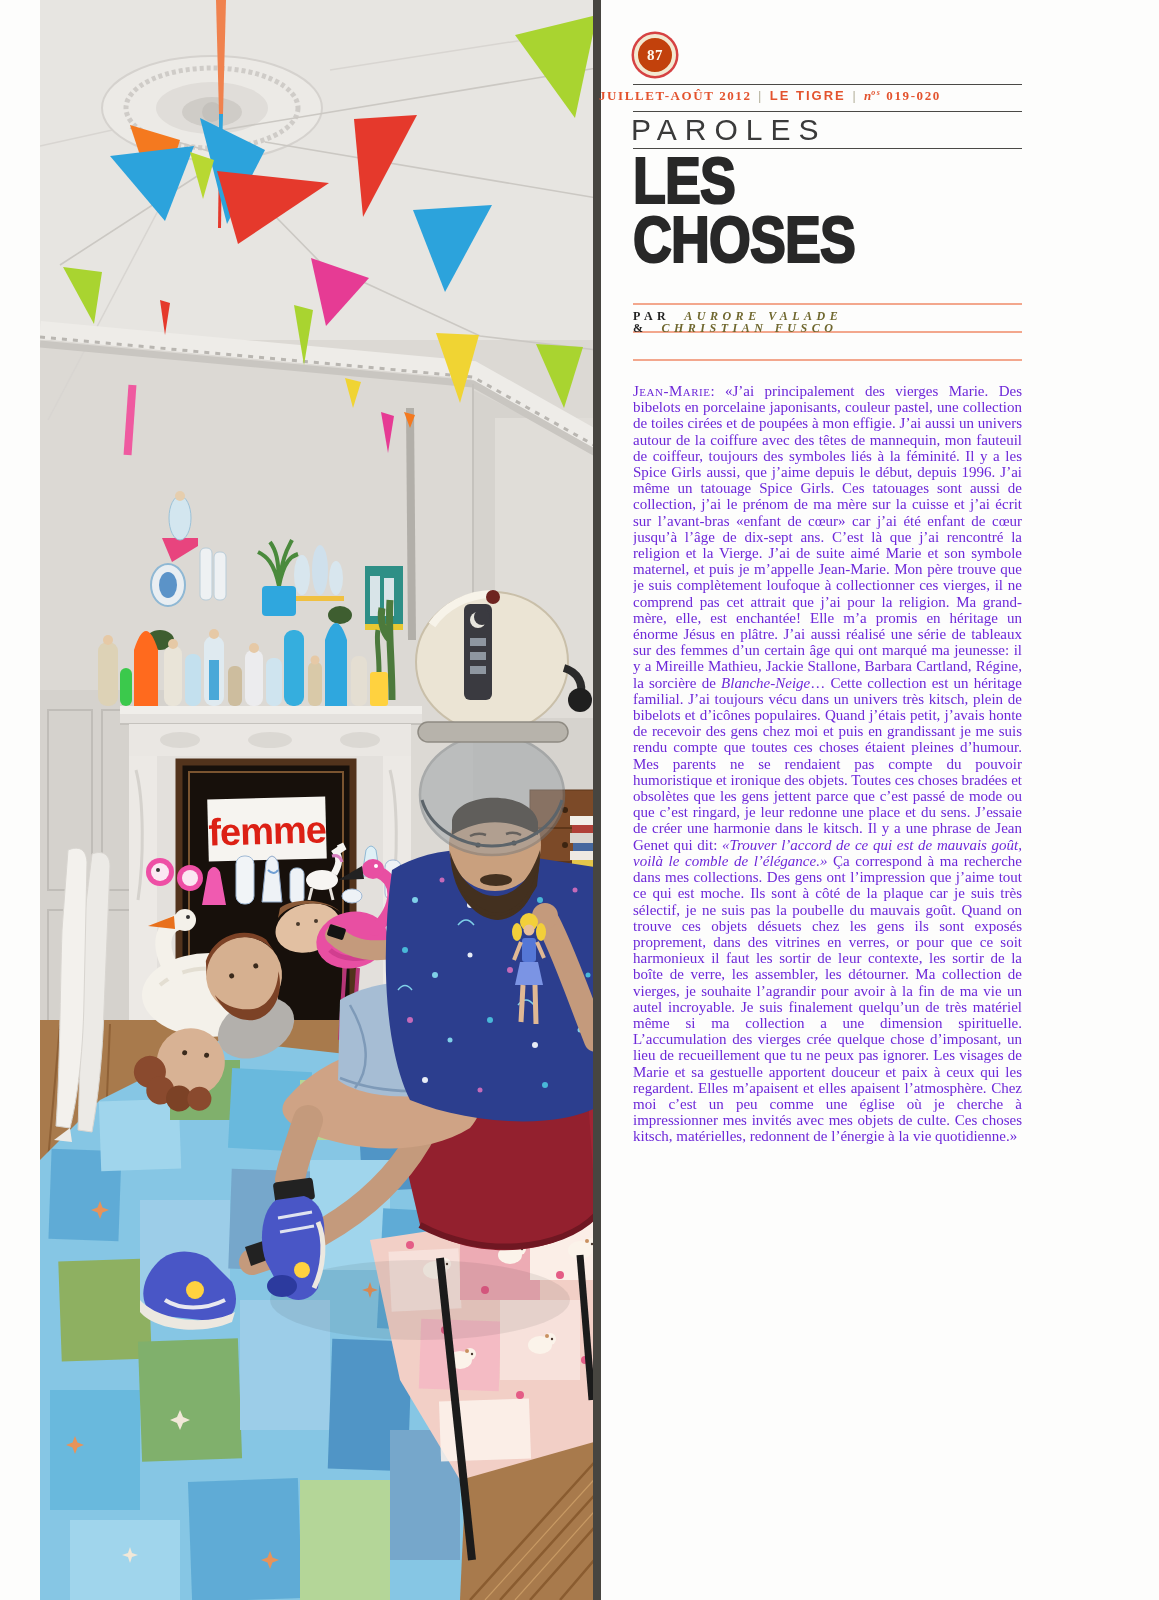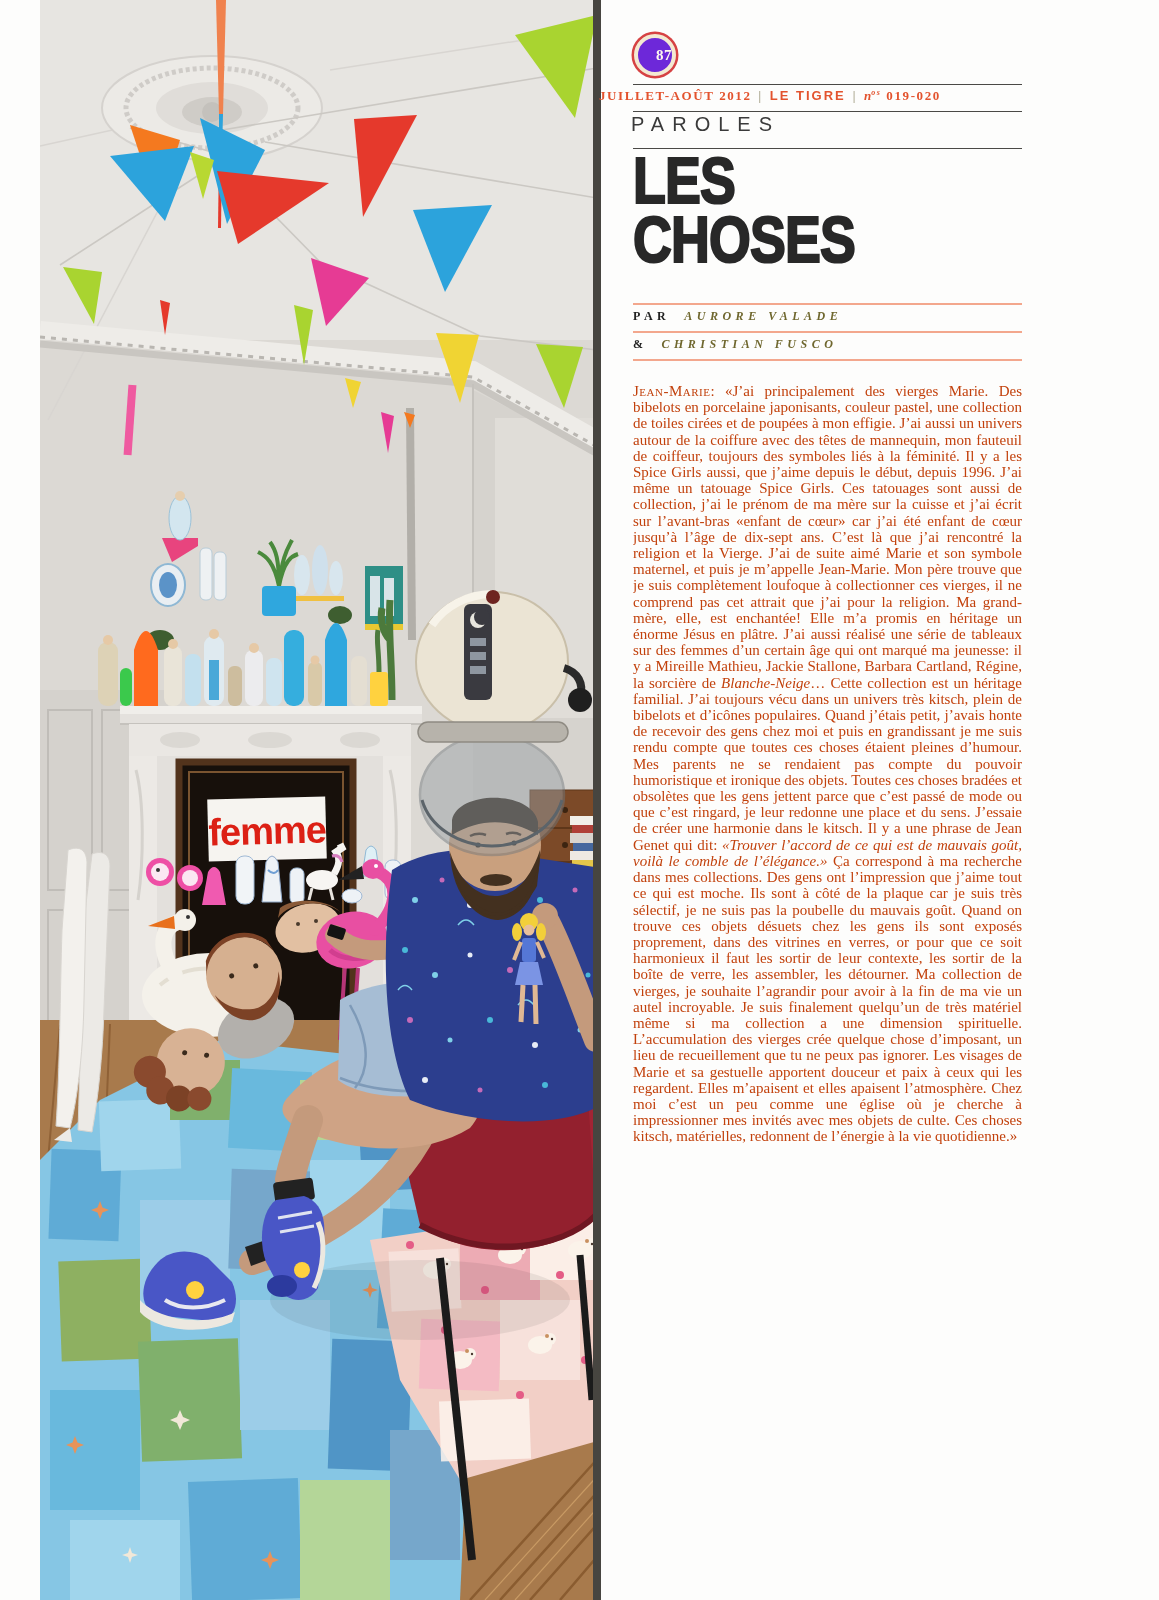--- a/index.html
+++ b/index.html
@@ -3,45 +3,45 @@
 <meta charset="utf-8">
 <style>
   html,body{margin:0;padding:0;background:#ffffff;}
   #page{position:relative;width:1159px;height:1600px;background:#fdfdfc;overflow:hidden;
         font-family:"Liberation Serif",serif;}
   
   #photo{position:absolute;left:40px;top:0;width:561px;height:1600px;}
   #photo svg{display:block;width:100%;height:100%;}
   
   .badge{position:absolute;left:634px;top:34px;width:34px;height:34px;border-radius:50%;
-         background:#6d28d9;border:4px solid #f3e9d2;box-shadow:0 0 0 2.5px #d64243;
-         display:flex;align-items:center;justify-content:flex-end;}
+         background:#c2410c;border:4px solid #f3e9d2;box-shadow:0 0 0 2.5px #d64243;
+         display:flex;align-items:center;justify-content:center;}
   .badge span{color:#fdf8ee;font:bold 15px "Liberation Serif",serif;letter-spacing:.5px;}
   .rule{position:absolute;left:633px;width:389px;border-top:1.6px solid #4a4946;}
   .srule{position:absolute;left:633px;width:389px;border-top:2px solid #f3a78d;}
   .meta{position:absolute;left:599px;top:88px;width:389px;color:#e3532e;
         font:bold 13px "Liberation Serif",serif;letter-spacing:1.6px;white-space:nowrap;}
   .meta .sep{color:#8b8564;font-weight:normal;padding:0 7px;}
   .meta .mag{font-family:"Liberation Sans",sans-serif;font-weight:bold;letter-spacing:2px;}
   .meta .nit{font-style:italic;letter-spacing:0;}
   .meta sup{font-size:8px;font-style:italic;}
   .paroles{position:absolute;left:631px;top:113px;color:#3a3a3a;
            font-family:"Liberation Sans",sans-serif;font-weight:300;
-           font-size:20px;letter-spacing:8px;}
+           font-size:30px;letter-spacing:8px;}
   .bigtitle{position:absolute;left:633px;top:152px;color:#282828;
             font-family:"Liberation Sans",sans-serif;font-weight:bold;
             font-size:64px;line-height:59px;letter-spacing:-1px;
             -webkit-text-stroke:2.2px #282828;
             transform:scaleX(.84);transform-origin:left top;white-space:nowrap;}
   .byline{position:absolute;left:633px;width:389px;
           font:bold 12px "Liberation Serif",serif;letter-spacing:4.5px;color:#222;
           white-space:nowrap;}
   .byline .author{color:#6f672e;padding-left:14px;font-style:italic;}
   #article{position:absolute;left:633px;top:383px;width:389px;height:1170px;
-           font-size:15px;line-height:16.2px;text-align:justify;color:#c2410c;
+           font-size:15px;line-height:16.2px;text-align:justify;color:#6d28d9;
            hyphens:auto;-webkit-hyphens:auto;overflow:hidden;}
   .seg-smallcaps{font-variant:small-caps;letter-spacing:.5px;}
   .seg-italic{font-style:italic;}
 </style>
 </head>
 <body>
 
 <div id="page">
 
   <div id="photo">
@@ -491,20 +491,20 @@
   <div class="bigtitle">
     <div>LES</div>
     <div>CHOSES</div>
   </div>
 
   <div class="srule" style="top:303px"></div>
   <div class="byline" style="top:309px">
     <span>PAR</span><span class="author">AURORE VALADE</span>
   </div>
   <div class="srule" style="top:331px"></div>
-  <div class="byline" style="top:337px">
+  <div class="byline" style="top:321px">
     <span>&amp;</span><span class="author">CHRISTIAN FUSCO</span>
   </div>
   <div class="srule" style="top:359px"></div>
 
   <div id="article"><span class="seg-smallcaps">Jean-Marie</span><span>: «J’ai principalement des vierges Marie. Des bibelots en porcelaine japonisants, couleur pastel, une collection de toiles cirées et de poupées à mon effigie. J’ai aussi un univers autour de la coiffure avec des têtes de mannequin, mon fauteuil de coiffeur, toujours des symboles liés à la féminité. Il y a les Spice Girls aussi, que j’aime depuis le début, depuis 1996. J’ai même un tatouage Spice Girls. Ces tatouages sont aussi de collection, j’ai le prénom de ma mère sur la cuisse et j’ai écrit sur l’avant-bras «enfant de cœur» car j’ai été enfant de cœur jusqu’à l’âge de dix-sept ans. C’est là que j’ai rencontré la religion et la Vierge. J’ai de suite aimé Marie et son symbole maternel, et puis je m’appelle Jean-Marie. Mon père trouve que je suis complètement loufoque à collectionner ces vierges, il ne comprend pas cet attrait que j’ai pour la religion. Ma grand-mère, elle, est enchantée! Elle m’a promis en héritage un énorme Jésus en plâtre. J’ai aussi réalisé une série de tableaux sur des femmes d’un certain âge qui ont marqué ma jeunesse: il y a Mireille Mathieu, Jackie Stallone, Barbara Cartland, Régine, la sorcière de </span><span class="seg-italic">Blanche-Neige</span><span>… Cette collection est un héritage familial. J’ai toujours vécu dans un univers très kitsch, plein de bibelots et d’icônes populaires. Quand j’étais petit, j’avais honte de recevoir des gens chez moi et puis en grandissant je me suis rendu compte que toutes ces choses étaient pleines d’humour. Mes parents ne se rendaient pas compte du pouvoir humoristique et ironique des objets. Toutes ces choses bradées et obsolètes que les gens jettent parce que c’est passé de mode ou que c’est ringard, je leur redonne une place et du sens. J’essaie de créer une harmonie dans le kitsch. Il y a une phrase de Jean Genet qui dit: </span><span class="seg-italic">«Trouver l’accord de ce qui est de mauvais goût, voilà le comble de l’élégance.»</span><span> Ça correspond à ma recherche dans mes collections. Des gens ont l’impression que j’aime tout ce qui est moche. Ils sont à côté de la plaque car je suis très sélectif, je ne suis pas la poubelle du mauvais goût. Quand on trouve ces objets désuets chez les gens ils sont exposés proprement, dans des vitrines en verres, or pour que ce soit harmonieux il faut les sortir de leur contexte, les sortir de la boîte de verre, les assembler, les détourner. Ma collection de vierges, je souhaite l’agrandir pour avoir à la fin de ma vie un autel incroyable. Je suis finalement quelqu’un de très matériel même si ma collection a une dimension spirituelle. L’accumulation des vierges crée quelque chose d’imposant, un lieu de recueillement que tu ne peux pas ignorer. Les visages de Marie et sa gestuelle apportent douceur et paix à ceux qui les regardent. Elles m’apaisent et elles apaisent l’atmosphère. Chez moi c’est un peu comme une église où je cherche à impressionner mes invités avec mes objets de culte. Ces choses kitsch, matérielles, redonnent de l’énergie à la vie quotidienne.»</span></div>
 
 </div>
 
 </body></html>

